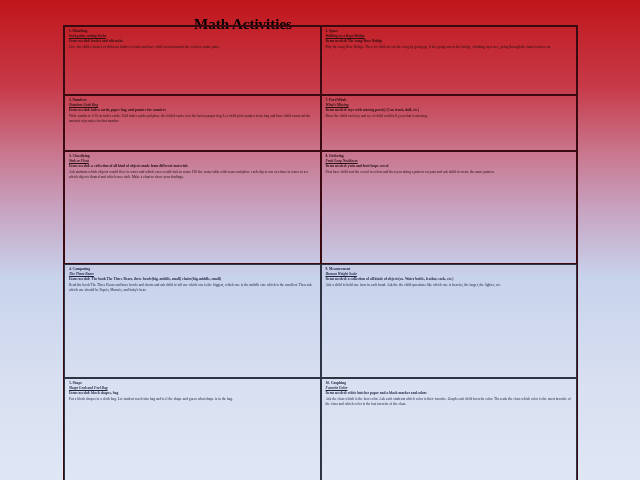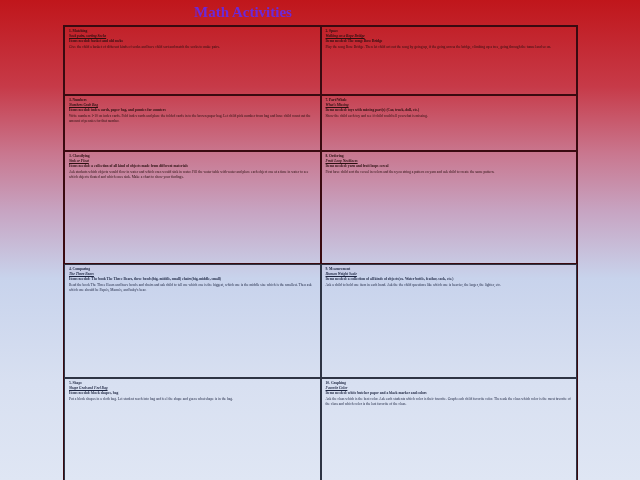--- a/index.html
+++ b/index.html
@@ -3,21 +3,21 @@
 <meta charset="utf-8">
 <style>
   html, body { margin: 0; padding: 0; }
   body {
     width: 640px; height: 480px; overflow: hidden; position: relative;
     background: linear-gradient(to bottom, #c0161b 0%, #c73a48 18%, #c9778f 32%, #c7a4c2 44%, #c8d3ec 58%, #d8e0f1 80%, #dfe6f4 100%);
     font-family: "Liberation Serif", serif;
   }
   .title {
     position: absolute; left: 0; top: 0; width: 486px; text-align: center;
-    font-size: 15px; font-weight: bold; color: #6d28d9; line-height: 17px; padding-top: 4px;
+    font-size: 15px; font-weight: bold; color: #000000; line-height: 17px; padding-top: 16px;
   }
   .grid {
     position: absolute; left: 63px; top: 25px; width: 513px;
     border: 1px solid #3a0a10; border-collapse: collapse;
   }
   .row { display: flex; }
   .cell {
     box-sizing: border-box; width: 50%; padding: 2px 4px;
     border: 1px solid #3a0a10; font-size: 3.6px; line-height: 5.2px; color: #2a1010;
   }

